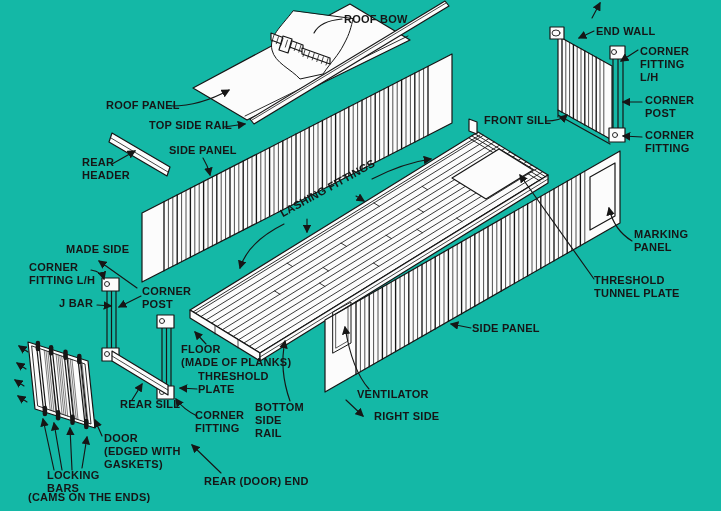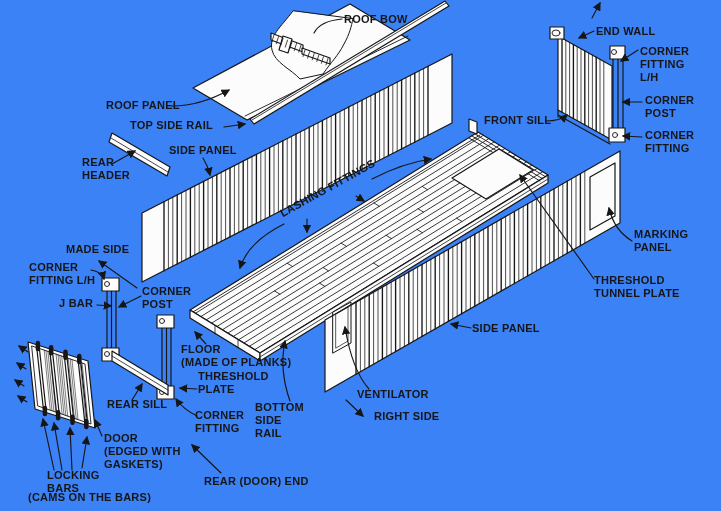--- a/index.html
+++ b/index.html
@@ -1,17 +1,17 @@
 <!DOCTYPE html>
 <html><head>
 <meta charset="utf-8">
 <style>
   html,body{margin:0;padding:0;background:#e8e8e8;}
   .stage{
-    position:relative;width:721px;height:511px;background:#3b82f6;
+    position:relative;width:721px;height:511px;background:#14b8a6;
     overflow:hidden;font-family:"Liberation Sans",sans-serif;
   }
   .stage svg{position:absolute;left:0;top:0;}
   .lbl{
     position:absolute;color:#161616;font-weight:700;font-size:11px;
     line-height:1.16;letter-spacing:.25px;white-space:pre-line;
   }
   .lbl.rot{transform-origin:0 100%;transform:rotate(-29deg);}
   #art{stroke:#161616;fill:none;stroke-linecap:round;stroke-linejoin:round;}
   #art .fill{fill:#fcfcfc;}
@@ -349,47 +349,47 @@
         <path d="M28,352 L19,346" marker-end="url(#ah)"></path>
         <path d="M26,369 L17,363" marker-end="url(#ah)"></path>
         <path d="M24,386 L15,380" marker-end="url(#ah)"></path>
         <path d="M27,402 L18,396" marker-end="url(#ah)"></path>
       </g>
     </g>
   </svg>
 
   <div class="lbl" style="left:344px;top:13px">ROOF BOW</div>
   <div class="lbl" style="left:106px;top:99px">ROOF PANEL</div>
-  <div class="lbl" style="left:130px;top:119px">TOP SIDE RAIL</div>
+  <div class="lbl" style="left:149px;top:119px">TOP SIDE RAIL</div>
   <div class="lbl" style="left:169px;top:144px">SIDE PANEL</div>
   <div class="lbl" style="left:82px;top:156px">REAR
 HEADER</div>
   <div class="lbl rot" style="left:284px;top:207px">LASHING FITTINGS</div>
   <div class="lbl" style="left:66px;top:243px">MADE SIDE</div>
   <div class="lbl" style="left:29px;top:261px">CORNER
 FITTING L/H</div>
   <div class="lbl" style="left:142px;top:285px">CORNER
 POST</div>
   <div class="lbl" style="left:59px;top:297px">J BAR</div>
-  <div class="lbl" style="left:107px;top:398px">REAR SILL</div>
+  <div class="lbl" style="left:120px;top:398px">REAR SILL</div>
   <div class="lbl" style="left:195px;top:409px">CORNER
 FITTING</div>
   <div class="lbl" style="left:198px;top:370px">THRESHOLD
 PLATE</div>
   <div class="lbl" style="left:181px;top:343px">FLOOR
 (MADE OF PLANKS)</div>
   <div class="lbl" style="left:255px;top:401px">BOTTOM
 SIDE
 RAIL</div>
   <div class="lbl" style="left:104px;top:432px">DOOR
 (EDGED WITH
 GASKETS)</div>
   <div class="lbl" style="left:47px;top:469px">LOCKING
 BARS</div>
-  <div class="lbl" style="left:28px;top:491px">(CAMS ON THE BARS)</div>
+  <div class="lbl" style="left:28px;top:491px">(CAMS ON THE ENDS)</div>
   <div class="lbl" style="left:204px;top:475px">REAR (DOOR) END</div>
   <div class="lbl" style="left:357px;top:388px">VENTILATOR</div>
   <div class="lbl" style="left:374px;top:410px">RIGHT SIDE</div>
   <div class="lbl" style="left:472px;top:322px">SIDE PANEL</div>
   <div class="lbl" style="left:594px;top:274px">THRESHOLD
 TUNNEL PLATE</div>
   <div class="lbl" style="left:634px;top:228px">MARKING
 PANEL</div>
   <div class="lbl" style="left:596px;top:25px">END WALL</div>
   <div class="lbl" style="left:640px;top:45px">CORNER

